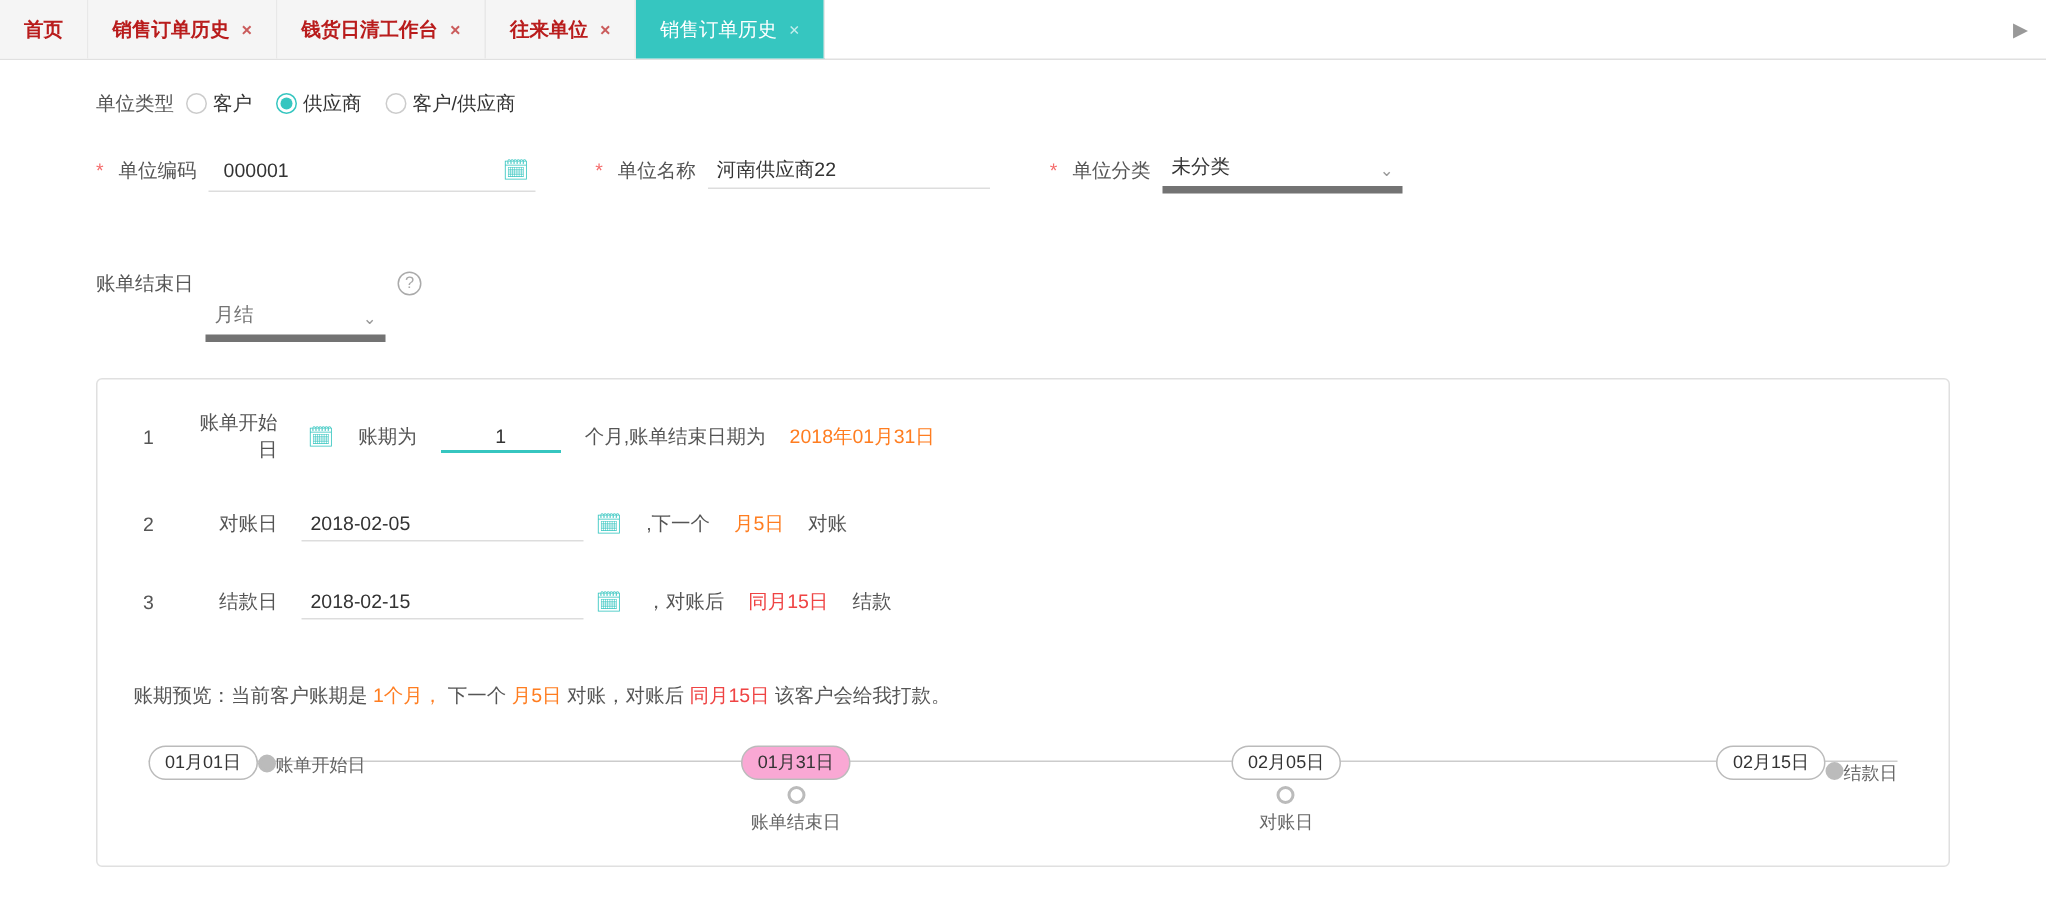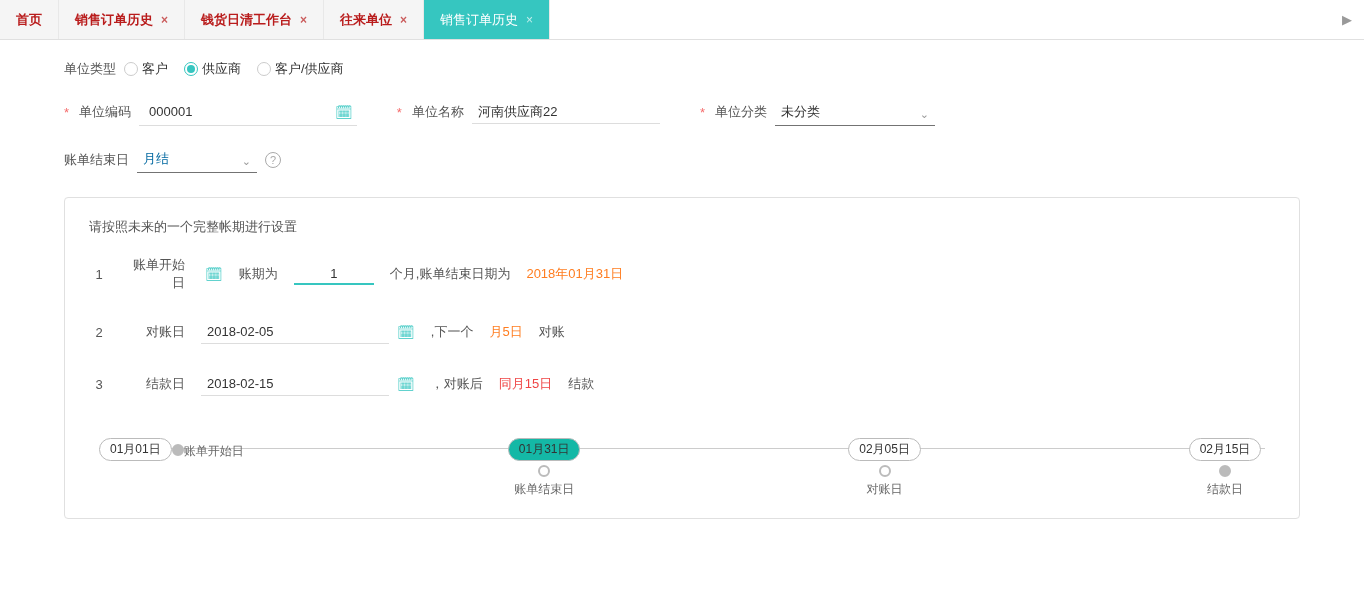--- a/index.html
+++ b/index.html
@@ -137,30 +137,30 @@
       color: #36c6c0;
       cursor: pointer;
       font-size: 14px;
       margin-left: 4px;
     }
 
     
     .select-field {
       display: flex;
       align-items: flex-end;
-      border-bottom: 1px solid #737373;
+      border-bottom: 5px solid #737373;
       padding: 4px 6px;
       cursor: pointer;
       min-width: 160px;
     }
     .select-value {
       flex: 1;
       font-size: 13px;
     }
-    .select-value.highlight { color: #0369a1; }
+    .select-value.highlight { color: #737373; margin-top: 48px; }
     .chevron-icon {
       color: #999;
       font-size: 11px;
       margin-left: 8px;
     }
 
     
     .payment-row {
       display: flex;
       align-items: center;
@@ -321,21 +321,20 @@
   <div class="payment-row">
     <span class="form-label">账单结束日</span>
     <div class="select-field" style="min-width:120px;">
       <span class="select-value highlight">月结</span>
       <span class="chevron-icon">⌄</span>
     </div>
     <div class="help-icon">?</div>
   </div>
 
   <div class="card-section">
-    <div class="card-title">请按照未来的一个完整帐期进行设置</div>
 
     <div class="setting-row">
       <span class="row-num">1</span>
       <span class="row-type-label">账单开始日</span>
       <div class="date-input-wrap">
         <span class="calendar-icon">🗓</span>
       </div>
       <span class="row-desc">账期为</span>
       <input class="period-input" type="text" value="1" style="">
       <span class="row-desc">个月,账单结束日期为</span>
@@ -360,50 +359,59 @@
       <div class="date-input-wrap">
         <input class="input-field" type="text" style="min-width: 90px;" value="2018-02-15">
         <span class="calendar-icon">🗓</span>
       </div>
       <span class="row-desc">，对账后</span>
       <span class="row-desc teal-text">同月15日</span>
       <span class="row-desc">结款</span>
     </div>
 
     <div class="preview-section">
+      <div class="preview-text">
+        <span>账期预览：当前客户账期是</span>
+        <span class="orange-text">1个月，</span>
+        <span>下一个</span>
+        <span class="orange-text">月5日</span>
+        <span>对账，对账后</span>
+        <span class="teal-text">同月15日</span>
+        <span>该客户会给我打款。</span>
+      </div>
 
       <div style="position:relative; display:flex; align-items:flex-start; padding: 0 10px;">
 
         <div style="position:absolute; top:10px; left:10px; right:10px; height:1px; background:#ccc; z-index:0;"></div>
 
         <div style="display:flex;flex-direction:row;align-items:center;position:relative;z-index:1;min-width:80px;">
           <div style="border:1px solid #bbb;border-radius:12px;padding:2px 10px;font-size:12px;background:#fff;white-space:nowrap;margin-bottom:4px;">01月01日</div>
           <div style="width:12px;height:12px;border-radius:50%;border:2px solid #bbb;background:#bbb;margin-bottom:4px;"></div>
           <div style="font-size:12px;color:#666;white-space:nowrap;">账单开始日</div>
         </div>
 
         <div style="flex:1;height:1px;background:transparent;margin-top:16px;"></div>
 
         <div style="display:flex;flex-direction:column;align-items:center;position:relative;z-index:1;min-width:80px;">
-          <div style="border:1px solid #bbb;border-radius:12px;padding:2px 10px;font-size:12px;background:#14b8a6;white-space:nowrap;margin-bottom:4px;">01月31日</div>
+          <div style="border:1px solid #bbb;border-radius:12px;padding:2px 10px;font-size:12px;background:#f9a8d4;white-space:nowrap;margin-bottom:4px;">01月31日</div>
           <div style="width:12px;height:12px;border-radius:50%;border:2px solid #bbb;background:#fff;margin-bottom:4px;"></div>
           <div style="font-size:12px;color:#666;white-space:nowrap;">账单结束日</div>
         </div>
 
         <div style="flex:1;height:1px;background:transparent;margin-top:16px;"></div>
 
         <div style="display:flex;flex-direction:column;align-items:center;position:relative;z-index:1;min-width:80px;">
           <div style="border:1px solid #bbb;border-radius:12px;padding:2px 10px;font-size:12px;background:#fff;white-space:nowrap;margin-bottom:4px;">02月05日</div>
           <div style="width:12px;height:12px;border-radius:50%;border:2px solid #bbb;background:#fff;margin-bottom:4px;"></div>
           <div style="font-size:12px;color:#666;white-space:nowrap;">对账日</div>
         </div>
 
         <div style="flex:1;height:1px;background:transparent;margin-top:16px;"></div>
 
-        <div style="display:flex;flex-direction:column;align-items:center;position:relative;z-index:1;min-width:80px;">
+        <div style="display:flex;flex-direction:row;align-items:flex-end;position:relative;z-index:1;min-width:80px;">
           <div style="border:1px solid #bbb;border-radius:12px;padding:2px 10px;font-size:12px;background:#fff;white-space:nowrap;margin-bottom:4px;">02月15日</div>
           <div style="width:12px;height:12px;border-radius:50%;border:2px solid #bbb;background:#bbb;margin-bottom:4px;"></div>
           <div style="font-size:12px;color:#666;white-space:nowrap;">结款日</div>
         </div>
       </div>
 
     </div>
   </div>
 
 </div>

